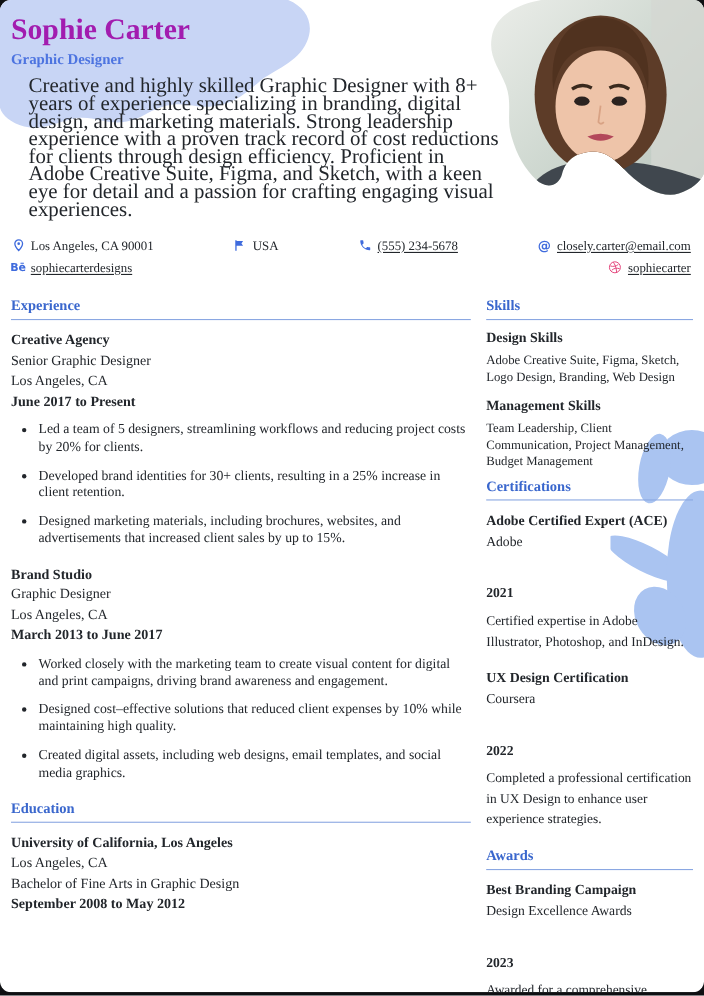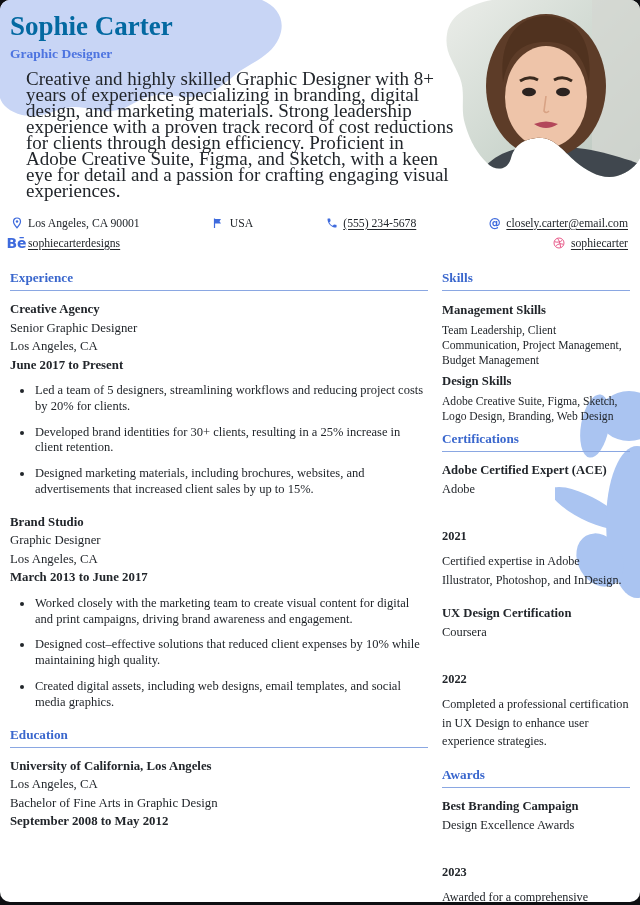--- a/index.html
+++ b/index.html
@@ -5,33 +5,33 @@
   html,body{margin:0;padding:0;background:#0e0f12;}
   .page{
     position:relative;width:640px;height:902px;background:#ffffff;
     border-radius:10px;overflow:hidden;
     font-family:"Liberation Serif","DejaVu Serif",serif;color:#22262b;
   }
   .deco{position:absolute;z-index:0;}
   .content{position:relative;z-index:1;padding:6px 12px 0 10px;}
 
   
-  .name{font-size:27px;line-height:32px;font-weight:700;color:#0369a1;margin:4px 0 0;}
+  .name{font-size:27px;line-height:32px;font-weight:700;color:#a21caf;margin:4px 0 0;}
   .subtitle{font-size:13.5px;line-height:17px;color:#4d74e0;font-weight:700;margin:3px 0 0;}
   .summary{font-size:19px;line-height:16px;width:432px;margin:9px 16px 0;}
 
   
   .contact-rows{margin-top:14px;}
   .contact-row{display:flex;align-items:center;gap:17px;font-size:11.7px;height:20px;justify-content:space-between;}
   .contact-item{display:flex;align-items:center;gap:5px;}
   .contact-item a{color:#22262b;text-decoration:underline;text-underline-offset:2px;}
   .cicon{display:inline-flex;width:13px;height:13px;align-items:center;justify-content:center;}
   .glyph-blue{color:#3f6bdd;font-weight:700;font-family:"DejaVu Sans",sans-serif;}
   .at-glyph{font-size:12px;}
-  .be-glyph{font-size:14px;letter-spacing:0;}
+  .be-glyph{font-size:10px;letter-spacing:0;}
 
   
   .columns{display:flex;gap:14px;margin-top:16px;}
   .col-left{width:418px;flex:none;}
   .col-right{width:188px;flex:none;}
 
   h2.section{
     font-size:13.2px;line-height:17px;color:#3a67cd;font-weight:700;
     margin:0 0 9px;padding-bottom:4px;border-bottom:1.5px solid #8aa7e2;
   }
@@ -193,26 +193,26 @@
           <p class="b">University of California, Los Angeles</p>
           <p>Los Angeles, CA</p>
           <p>Bachelor of Fine Arts in Graphic Design</p>
           <p class="b">September 2008 to May 2012</p>
         </div>
       </div>
 
       <div class="col-right">
         <h2 class="section">Skills</h2>
         <div>
+          <p class="skill-title first">Design Skills</p>
+          <p class="skill-items">Adobe Creative Suite, Figma, Sketch, Logo Design, Branding, Web Design</p>
+        </div>
+        <div>
           <p class="skill-title">Management Skills</p>
           <p class="skill-items">Team Leadership, Client Communication, Project Management, Budget Management</p>
-        </div>
-        <div>
-          <p class="skill-title first">Design Skills</p>
-          <p class="skill-items">Adobe Creative Suite, Figma, Sketch, Logo Design, Branding, Web Design</p>
         </div>
 
         <h2 class="section mt">Certifications</h2>
         <div class="cert-item">
           <p class="cert-title">Adobe Certified Expert (ACE)</p>
           <p class="cert-line">Adobe</p>
           <p class="cert-line b">2021</p>
           <p class="cert-desc">Certified expertise in Adobe Illustrator, Photoshop, and InDesign.</p>
         </div>
         <div class="cert-item">

